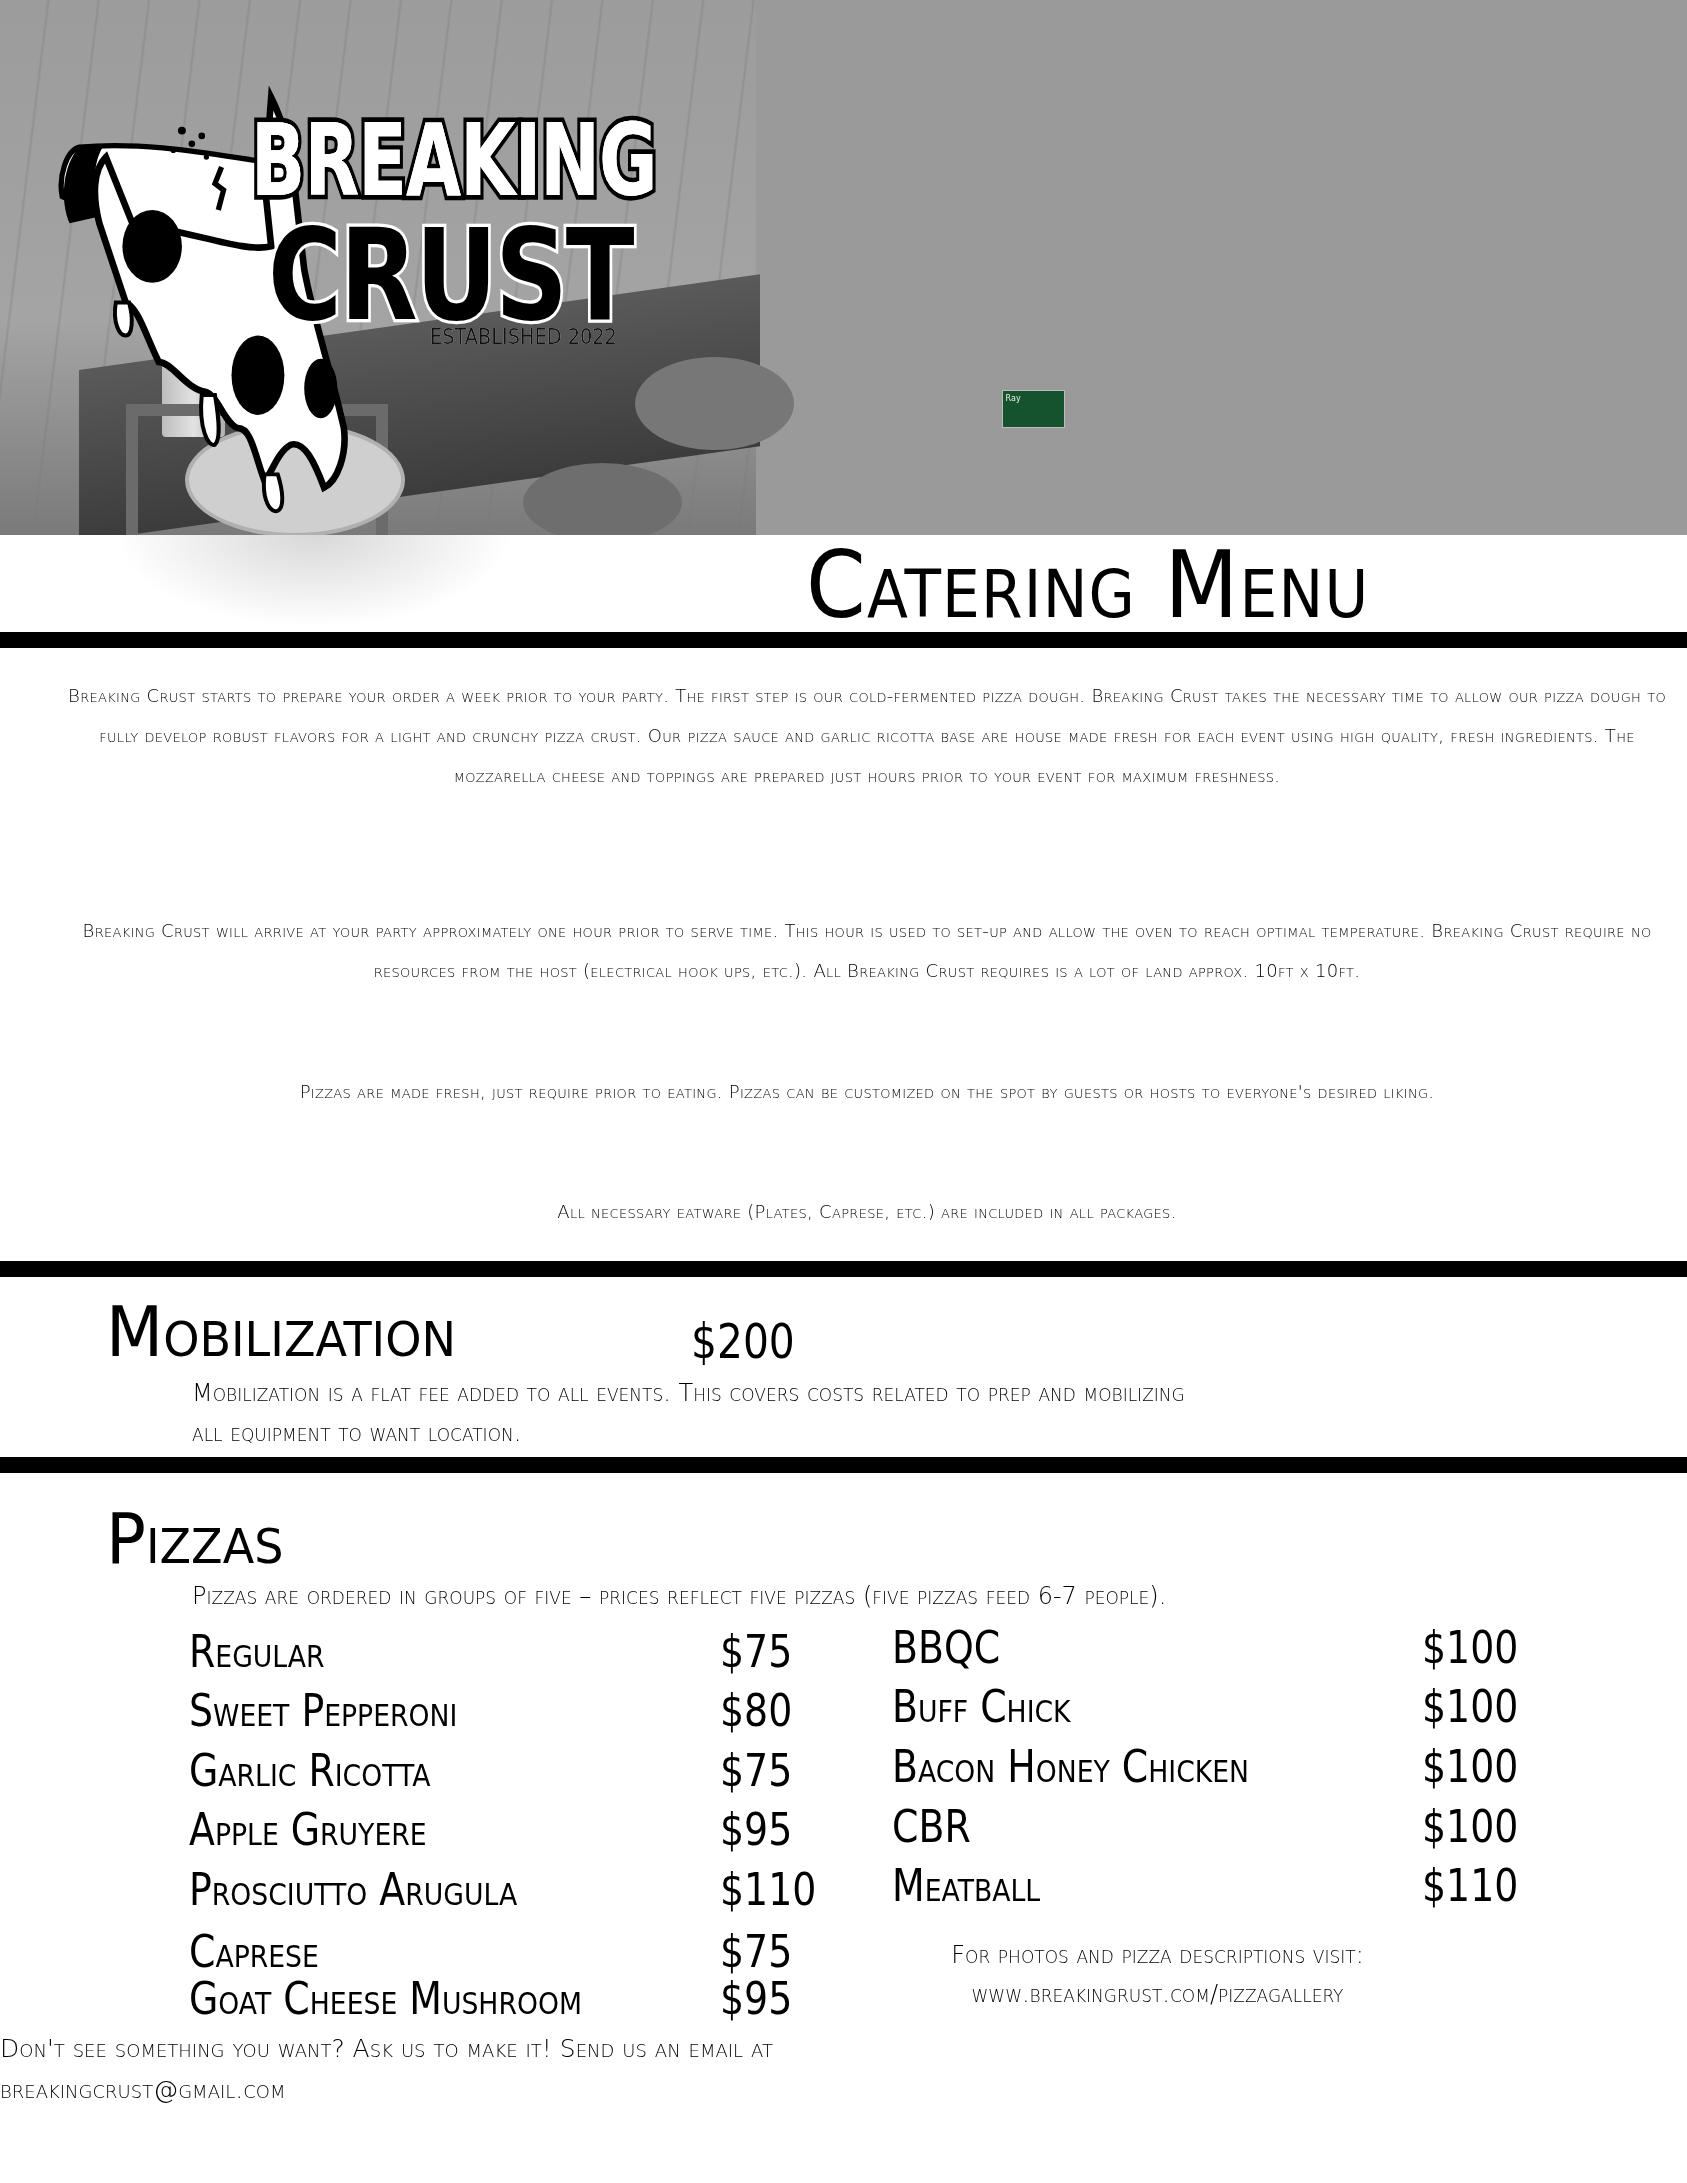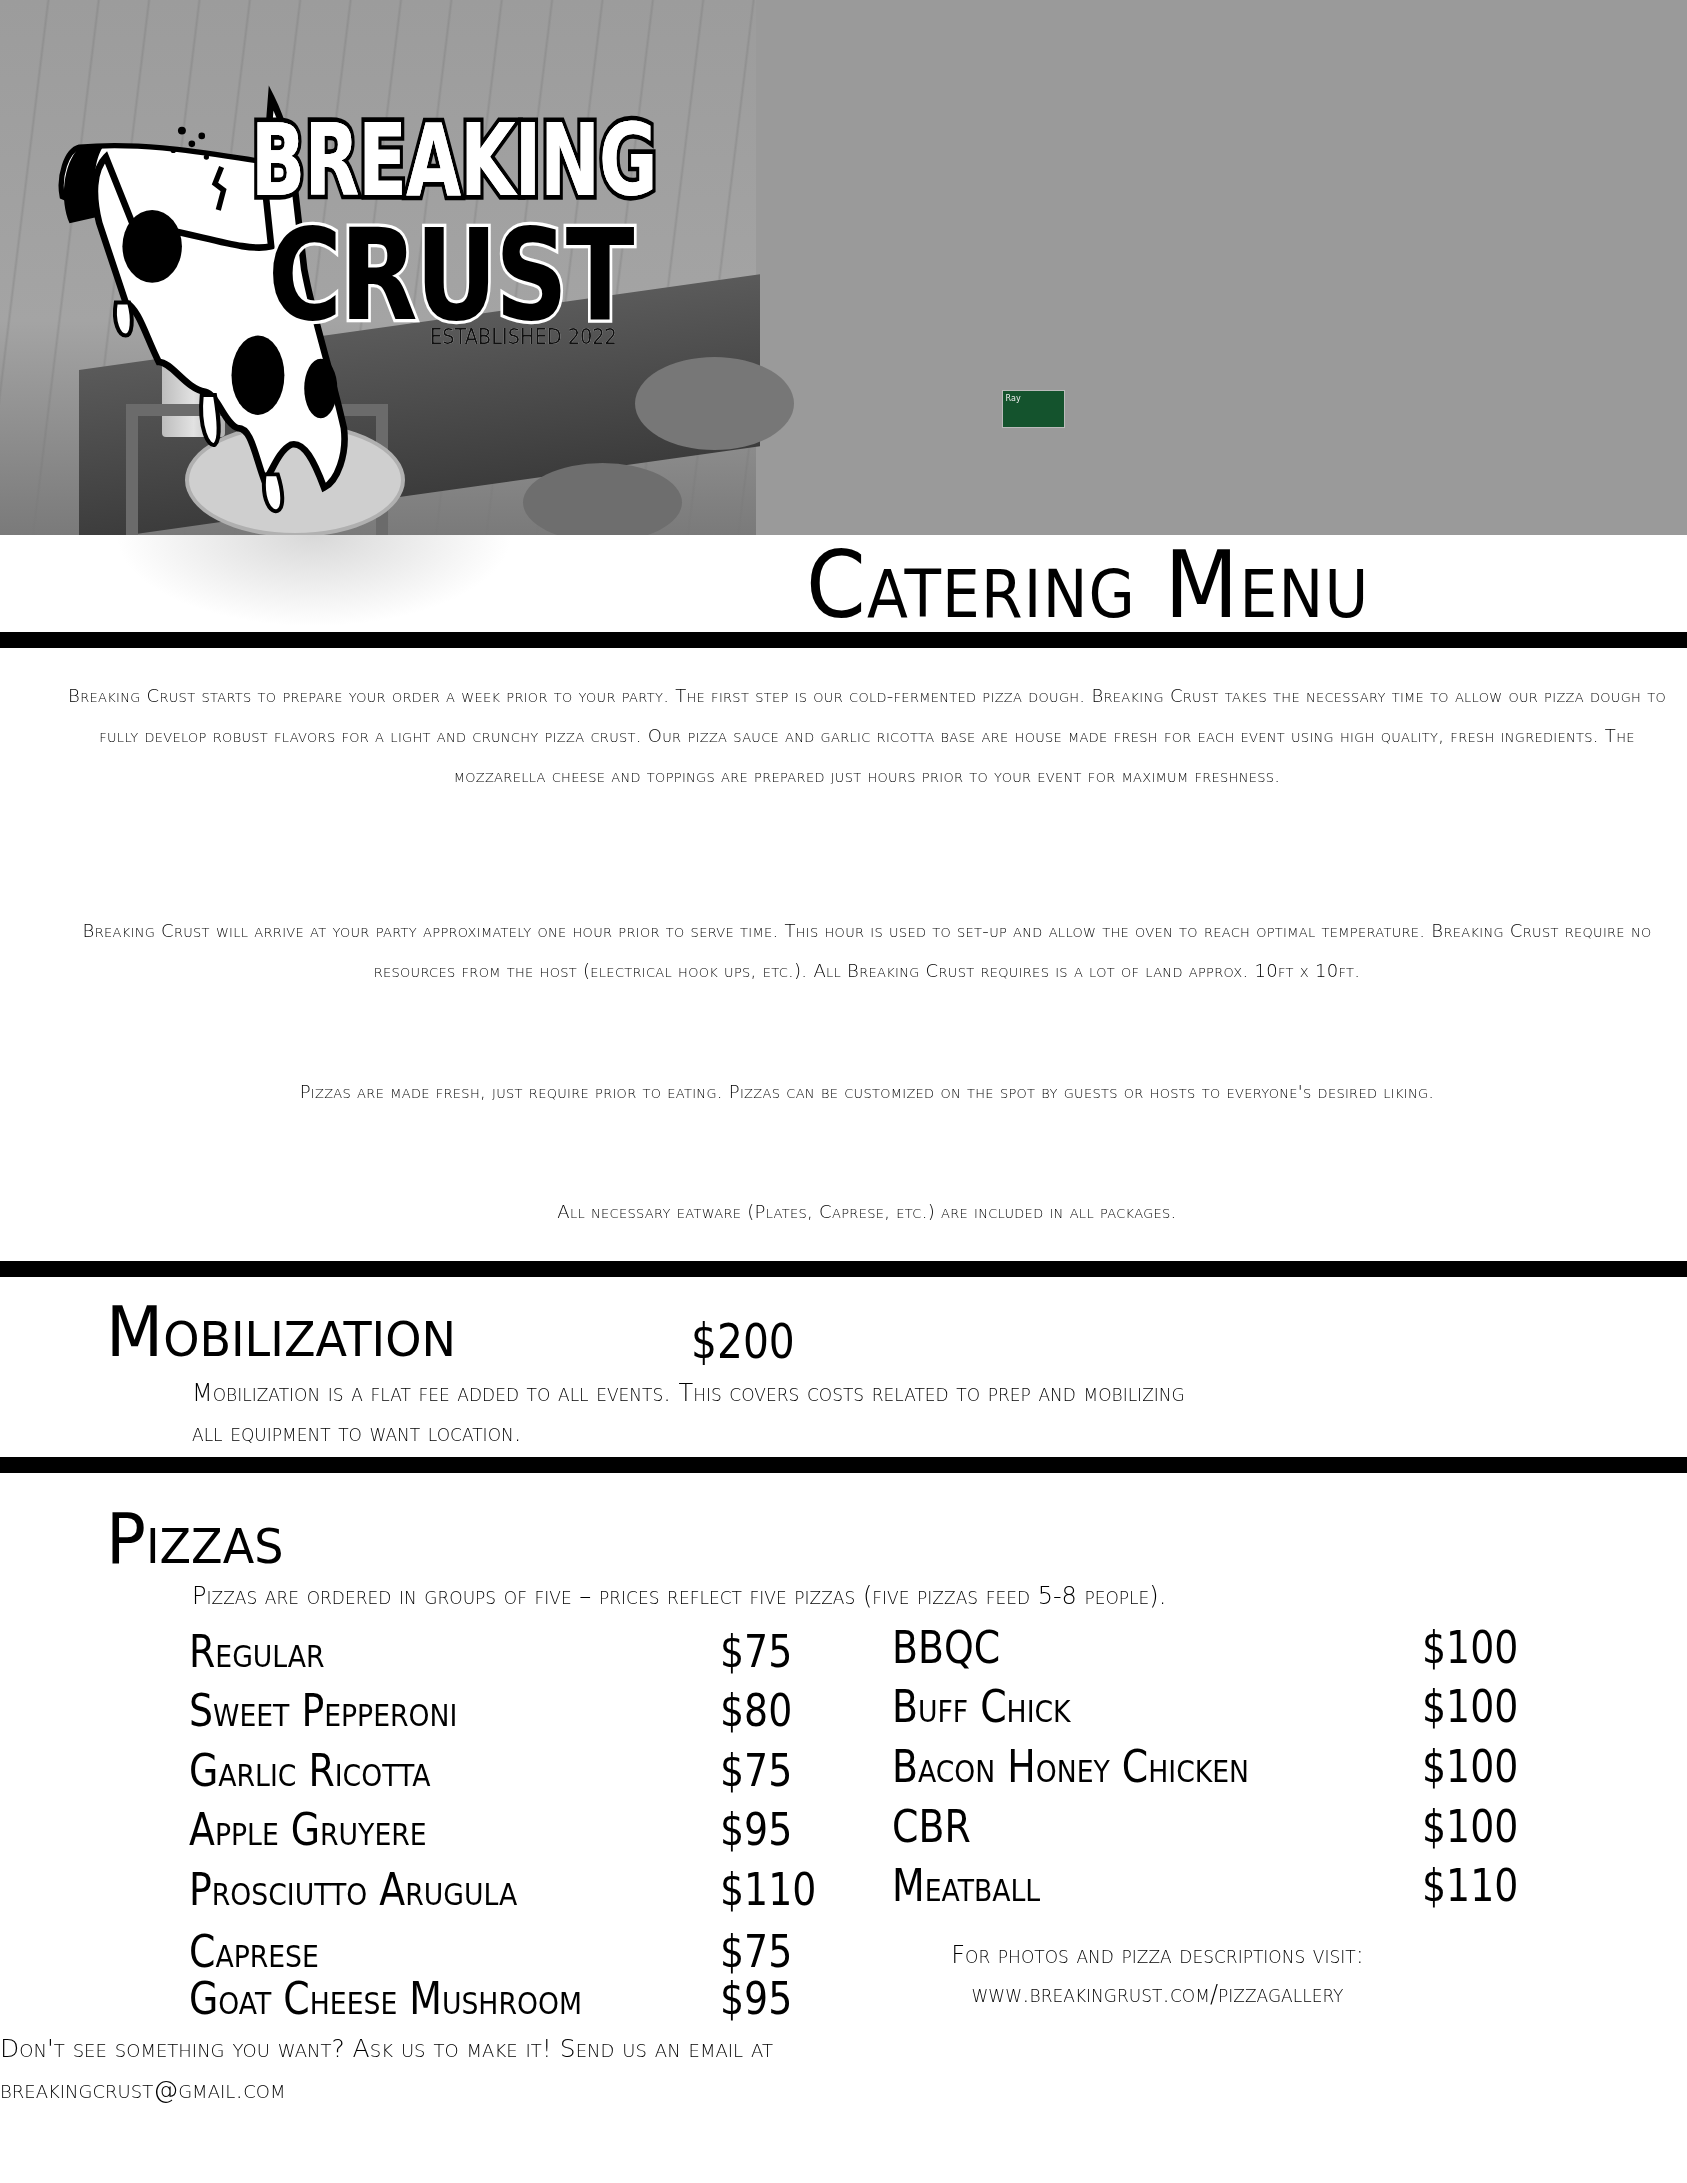--- a/index.html
+++ b/index.html
@@ -128,21 +128,21 @@
 <div class="rule" style="top:1261px;"></div>
 
 <div class="section-head" style="top:1298px;">Mobilization</div>
 <div class="section-price" style="left:691px;top:1313px;">$200</div>
 <div class="section-note" style="top:1373px;">Mobilization is a flat fee added to all events. This covers costs related to prep and mobilizing</div>
 <div class="section-note" style="top:1413px;">all equipment to want location.</div>
 
 <div class="rule" style="top:1457px;"></div>
 
 <div class="section-head" style="top:1505px;">Pizzas</div>
-<div class="section-note" style="top:1576px;">Pizzas are ordered in groups of five – prices reflect five pizzas (five pizzas feed 5-8 people).</div>
+<div class="section-note" style="top:1576px;">Pizzas are ordered in groups of five – prices reflect five pizzas (five pizzas feed 6-7 people).</div>
 
 <div class="menu-item" style="left:189px;top:1629px;">Regular</div>
 <div class="menu-price" style="left:720px;top:1629px;">$75</div>
 
 <div class="menu-item" style="left:189px;top:1688px;">Sweet Pepperoni</div>
 <div class="menu-price" style="left:720px;top:1688px;">$80</div>
 
 <div class="menu-item" style="left:189px;top:1748px;">Garlic Ricotta</div>
 <div class="menu-price" style="left:720px;top:1748px;">$75</div>
 

